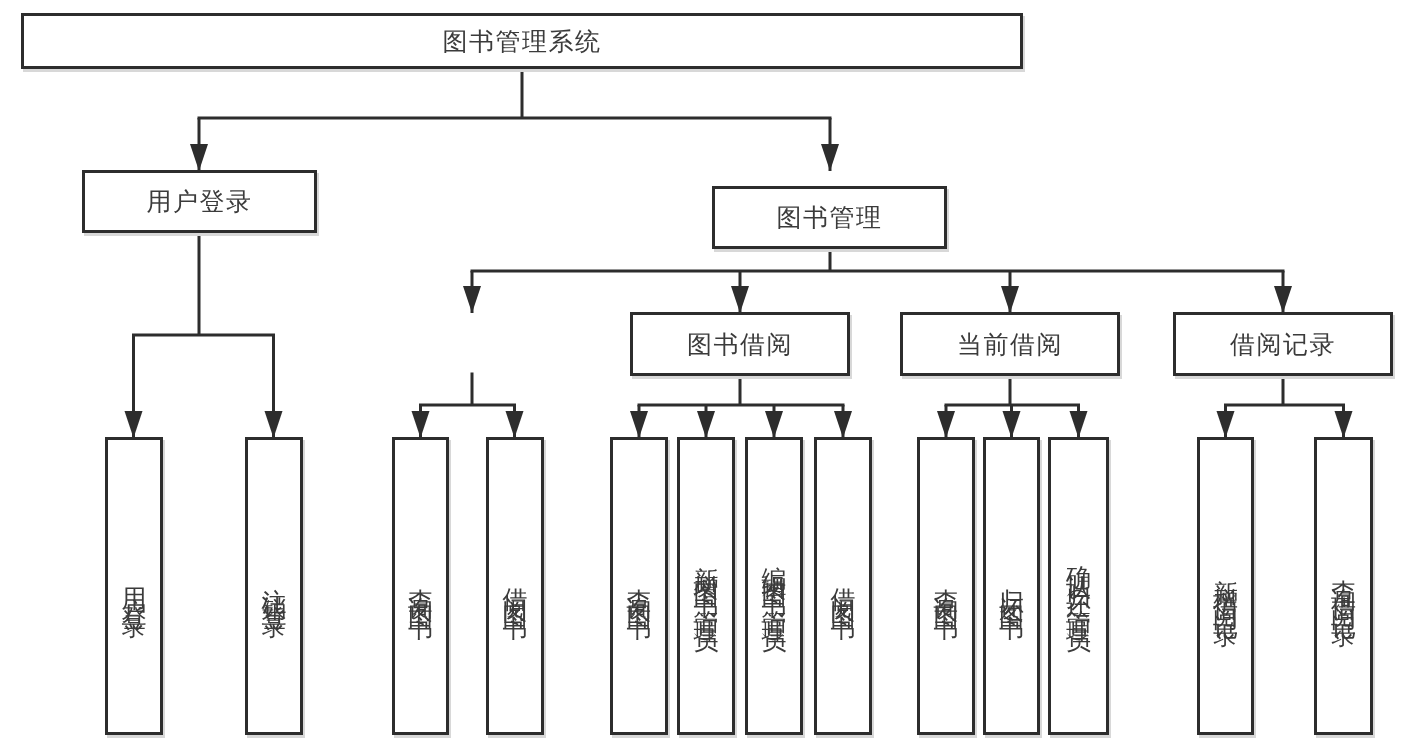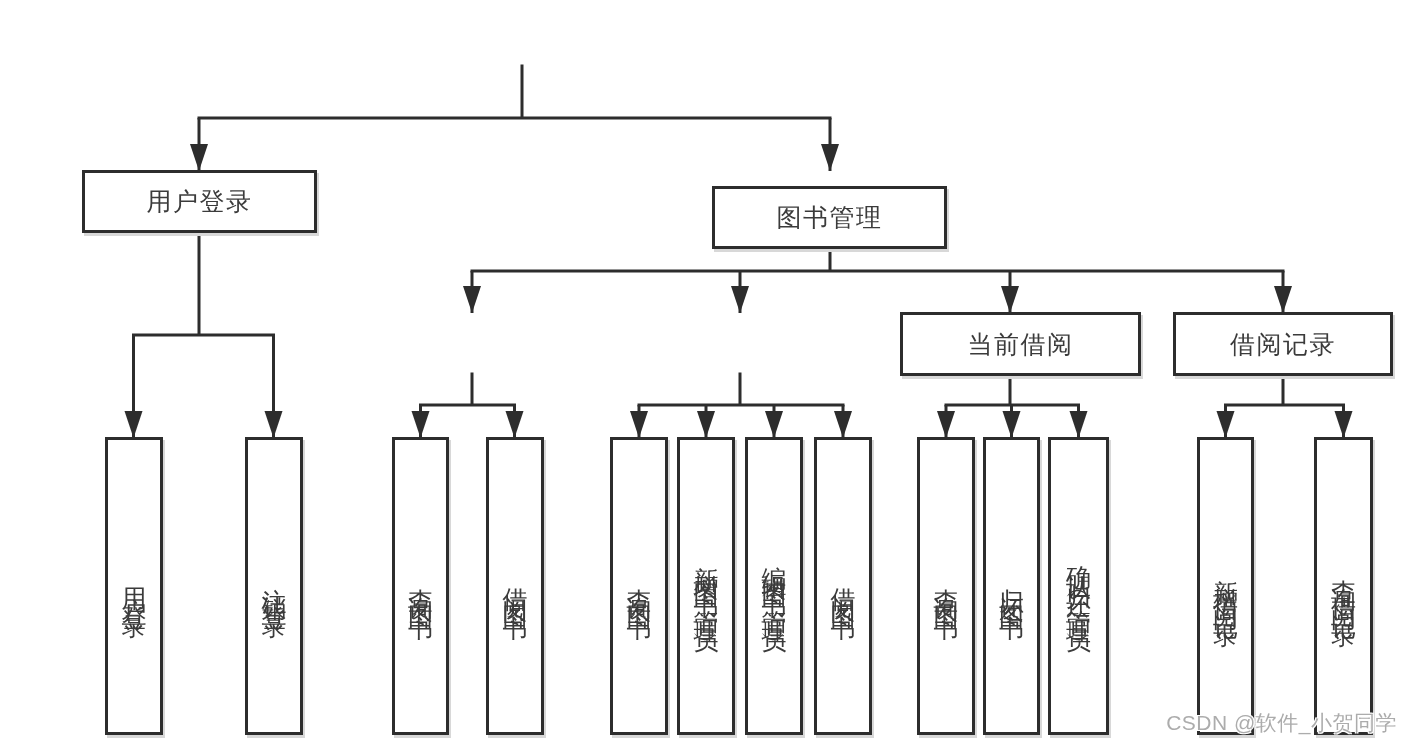--- a/index.html
+++ b/index.html
@@ -96,29 +96,35 @@
       <path d="M774 405 V438" marker-end="url(#arw)"></path>
       <path d="M843 405 V438" marker-end="url(#arw)"></path>
       <path d="M946 405 V438" marker-end="url(#arw)"></path>
       <path d="M1011.5 405 V438" marker-end="url(#arw)"></path>
       <path d="M1078.5 405 V438" marker-end="url(#arw)"></path>
       <path d="M1225.5 405 V438" marker-end="url(#arw)"></path>
       <path d="M1343.5 405 V438" marker-end="url(#arw)"></path>
     </g>
   </svg>
 
+  <div class="node h" style="left:21px; top:13px; width:1002px; height:56px;">
+    <span class="label">图书管理系统</span>
+  </div>
 
   <div class="node h" style="left:82px; top:170px; width:235px; height:63px;">
     <span class="label">用户登录</span>
   </div>
   <div class="node h" style="left:712px; top:170px; width:235px; height:63px;margin-top:16px;">
     <span class="label">图书管理</span>
   </div>
 
-  <div class="node h" style="left:900px; top:312px; width:241px; height:64px;">
+  <div class="node h" style="left:630px; top:312px; width:220px; height:64px;">
+    <span class="label">图书借阅</span>
+  </div>
+  <div class="node h" style="left:900px; top:312px; width:220px; height:64px;">
     <span class="label">当前借阅</span>
   </div>
   <div class="node h" style="left:1173px; top:312px; width:220px; height:64px;">
     <span class="label">借阅记录</span>
   </div>
 
   <div class="node v" style="left:105px; top:437px; width:58px; height:298px;">
     <span class="label">用户登录</span>
   </div>
   <div class="node v" style="left:245px; top:437px; width:58px; height:298px;">
@@ -155,15 +161,14 @@
     <span class="label">确认归还（管理员）</span>
   </div>
 
   <div class="node v" style="left:1197px; top:437px; width:57px; height:298px;">
     <span class="label">新增借阅记录</span>
   </div>
   <div class="node v" style="left:1314px; top:437px; width:59px; height:298px;">
     <span class="label">查询借阅记录</span>
   </div>
 
-  <div class="watermark">CSDN @软件_小贺同学</div>
 
 </div>
 
 </body></html>

